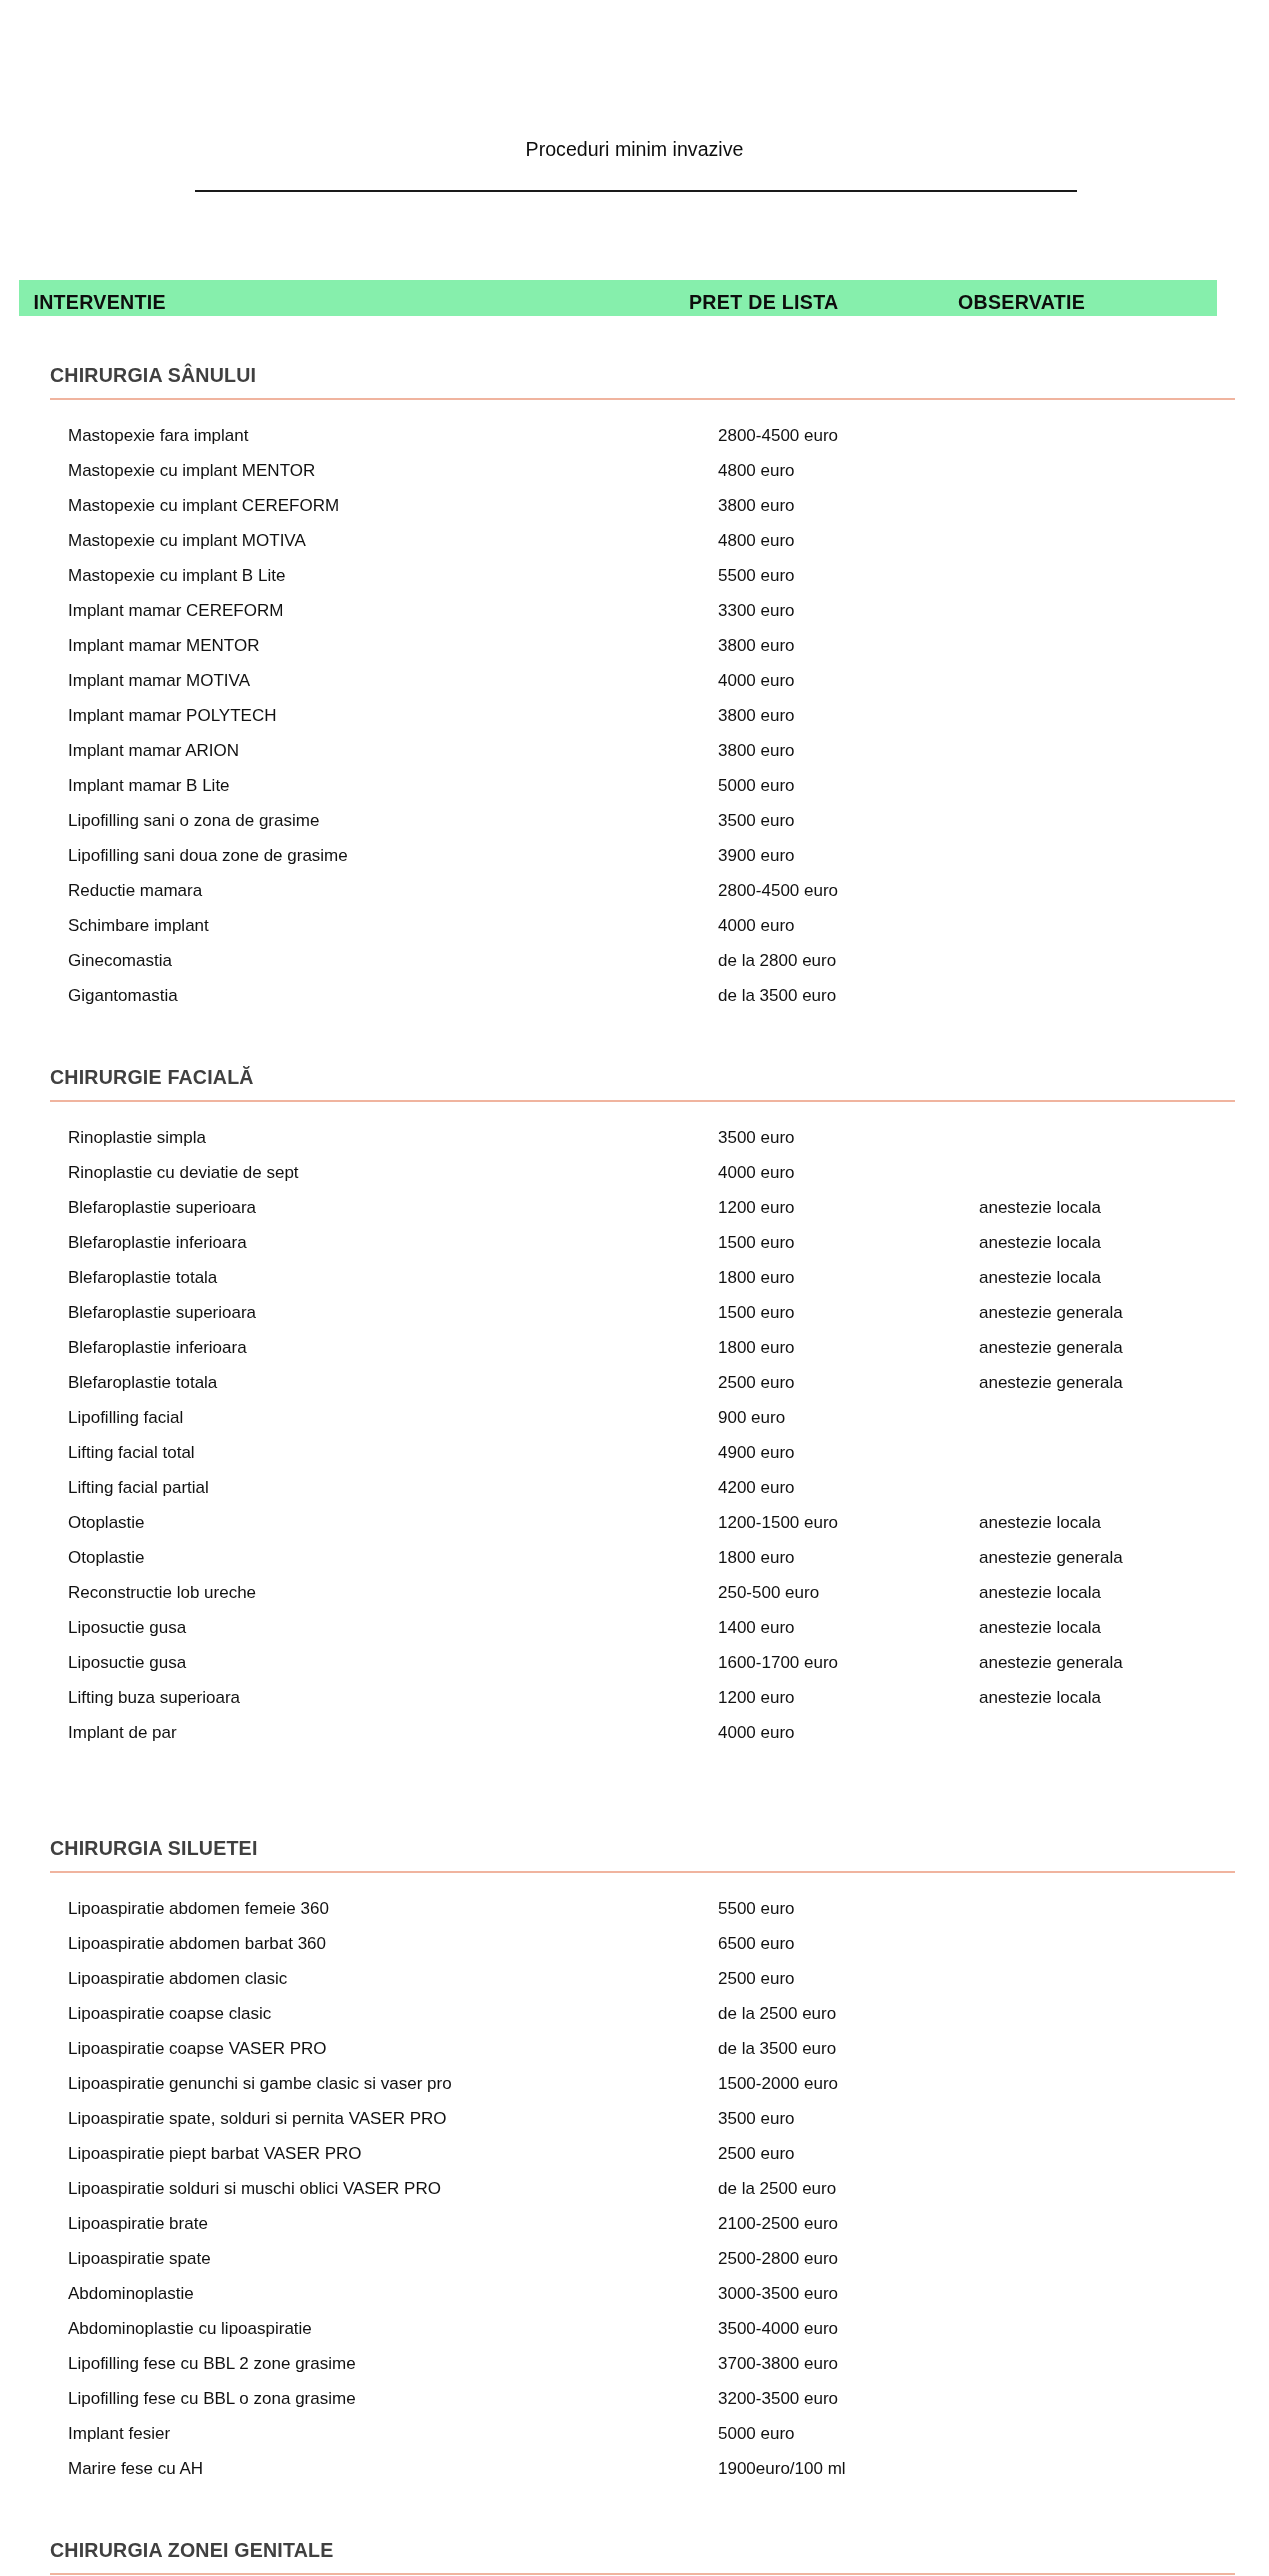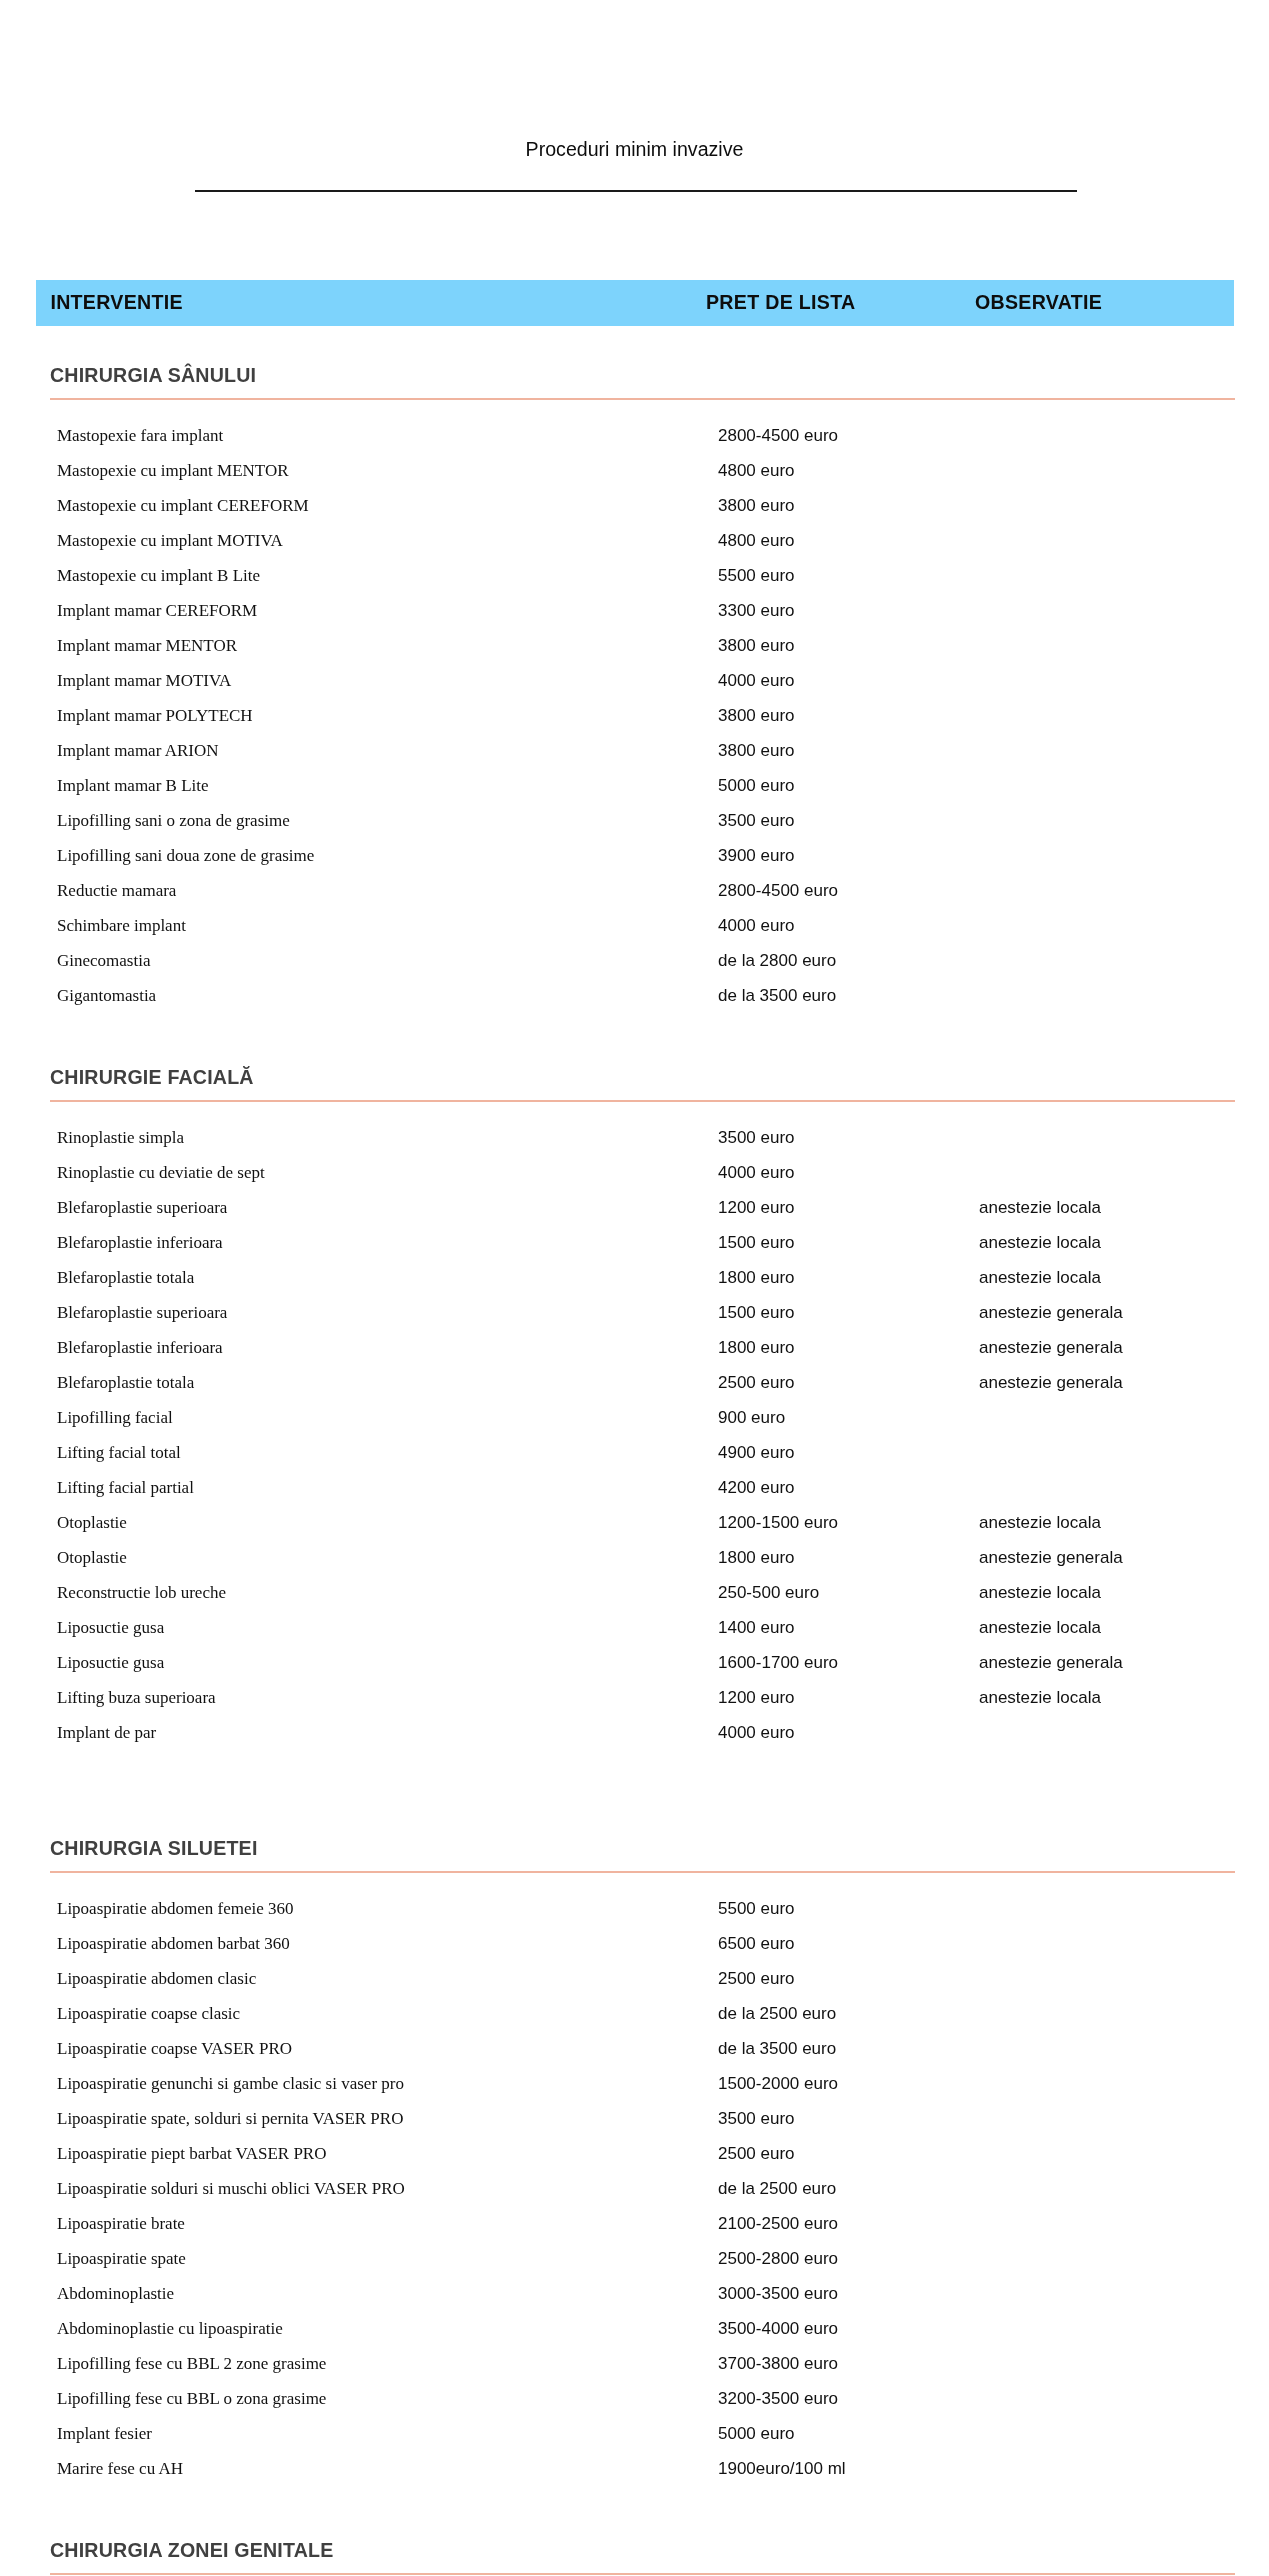--- a/index.html
+++ b/index.html
@@ -54,24 +54,24 @@
     left: 195px;
     width: 882px;
     height: 2.1px;
     background: #1a1a1a;
   }
 
   
   .col-header {
     position: absolute;
     top: 280px;
-    left: 36px;
+    left: 19px;
     width: 1198px;
-    height: 46px;
-    background: #7dd3fc;
+    height: 36px;
+    background: #86efac;
   }
   .col-header .cell {
     position: absolute;
     top: 13.4px;
     font-size: 19.6px;
     font-weight: 700;
     letter-spacing: 0.3px;
     line-height: 1;
     color: #0d0d0d;
     white-space: nowrap;
@@ -118,21 +118,21 @@
   }
   .row > span {
     position: absolute;
     top: 4.1px;
     font-size: 17px;
     font-weight: 400;
     line-height: 1.25;
     color: #111111;
     white-space: nowrap;
   }
-  .row .name  { left: 57px; font-family: Liberation Serif, serif; }
+  .row .name  { left: 68px; }
   .row .price { left: 706px; margin-left: 12px; }
   .row .obs   { left: 979px; }
 </style>
 </head>
 <body>
 
 <div class="doc-header">
   <div class="doc-subtitle">Proceduri minim invazive</div>
   <div class="header-rule"></div>
 </div>

